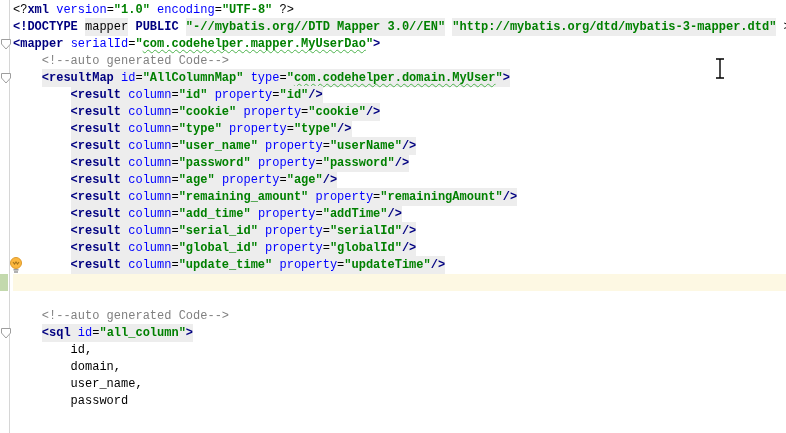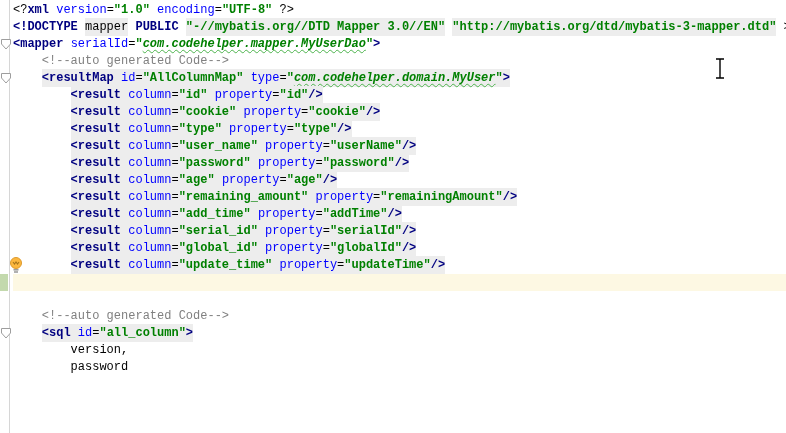--- a/index.html
+++ b/index.html
@@ -19,21 +19,21 @@
   .line{display:flex;height:17px;white-space:pre;position:relative;}
   .gutter-slot{width:13px;flex:0 0 13px;position:relative;overflow:visible;z-index:2;}
   .code{flex:1;height:17px;}
   .caret-row .code{background:var(--caret);}
   .seg-tag{color:var(--tag);font-weight:bold;font-family:Liberation Mono, monospace;}
   .seg-attr{color:var(--attr);}
   .seg-val{color:var(--val);font-weight:bold;}
   .seg-plain{color:var(--text);}
   .seg-comment{color:var(--comment);}
   .chip{background:var(--chip);padding:2px 0;}
-  .wavy{text-decoration-line:underline;text-decoration-style:wavy;text-decoration-color:#4db34d;text-decoration-thickness:1px;text-underline-offset:2px;font-style:italic;}
+  .wavy{text-decoration-line:underline;text-decoration-style:wavy;text-decoration-color:#4db34d;text-decoration-thickness:1px;text-underline-offset:2px;}
   .fold-icon{position:absolute;left:1px;top:3px;}
   .bulb-icon{position:absolute;left:9px;top:0px;}
   .change-marker{position:absolute;left:0;top:0;bottom:0;width:8px;background:var(--change);}
   .ibeam{position:absolute;z-index:5;}
 </style>
 </head>
 <body>
 
 <div class="editor">
   <div class="gutter-line"></div>
@@ -61,19 +61,21 @@
           <path d="M4 5 l1.5 2 1.5-2 1.5 2 1.5-2" stroke="#a8761c" fill="none" stroke-width="1.1"></path>
           <rect x="4.5" y="12" width="5" height="1.6" fill="#9e9e9e"></rect>
           <rect x="5" y="14.2" width="4" height="1.6" fill="#9e9e9e"></rect>
         </svg></div><div class="code">        <span class="seg-tag chip">&lt;result</span><span class="seg-plain chip"> </span><span class="seg-attr chip">column</span><span class="seg-plain chip">=</span><span class="seg-val chip">"update_time"</span><span class="seg-plain chip"> </span><span class="seg-attr chip">property</span><span class="seg-plain chip">=</span><span class="seg-val chip">"updateTime"</span><span class="seg-tag chip">/&gt;</span></div></div>
     <div class="line caret-row"><div class="gutter-slot"><div class="change-marker"></div></div><div class="code"></div></div>
     <div class="line"><div class="gutter-slot"></div><div class="code"></div></div>
     <div class="line"><div class="gutter-slot"></div><div class="code">    <span class="seg-comment">&lt;!--auto generated Code--&gt;</span></div></div>
     <div class="line"><div class="gutter-slot"><svg class="fold-icon" width="10" height="11" viewBox="0 0 10 11">
           <path d="M0.5 0.5 H9.5 V5 L5 10 L0.5 5 Z" fill="#ffffff" stroke="#9e9e9e"></path>
         </svg></div><div class="code">    <span class="seg-tag chip">&lt;sql</span><span class="seg-plain chip"> </span><span class="seg-attr chip">id</span><span class="seg-plain chip">=</span><span class="seg-val chip">"all_column"</span><span class="seg-tag chip">&gt;</span></div></div>
-    <div class="line"><div class="gutter-slot"></div><div class="code">        <span class="seg-plain">version,</span></div></div>
+    <div class="line"><div class="gutter-slot"></div><div class="code">        <span class="seg-plain">id,</span></div></div>
+    <div class="line"><div class="gutter-slot"></div><div class="code">        <span class="seg-plain">domain,</span></div></div>
+    <div class="line"><div class="gutter-slot"></div><div class="code">        <span class="seg-plain">user_name,</span></div></div>
     <div class="line"><div class="gutter-slot"></div><div class="code">        <span class="seg-plain">password</span></div></div>
   </div>
 
 <svg class="ibeam" width="12" height="22" viewBox="0 0 12 22" style="left: 714px; top: 58px;">
   <path d="M2 1 H10 M6 1 V20 M2 20 H10" stroke="#000000" stroke-width="1.4" fill="none"></path>
 </svg>
 
 </body></html>

